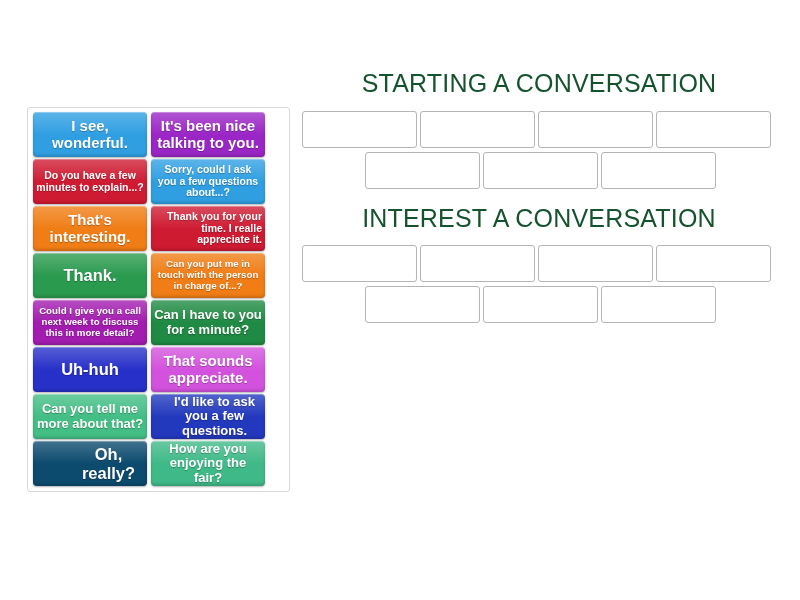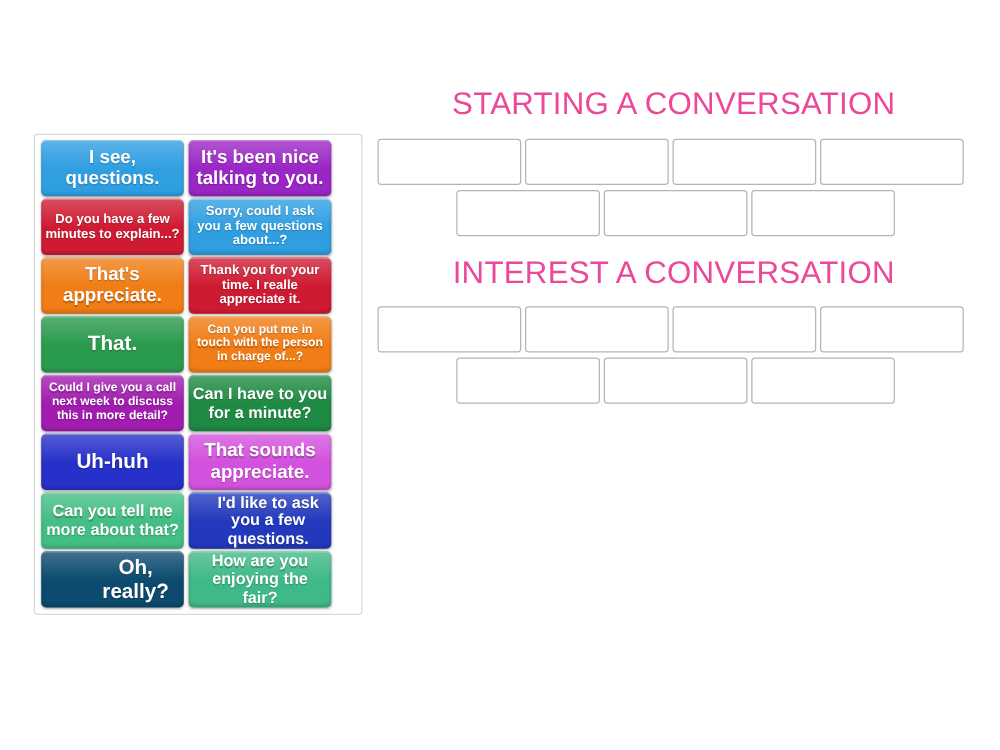--- a/index.html
+++ b/index.html
@@ -80,21 +80,21 @@
   #categories {
     position: absolute;
     left: 296px;
     top: 70px;
     width: 486px;
   }
   .category { margin-bottom: 16px; }
   .category-title {
     font-size: 25px;
     font-weight: 400;
-    color: #ec4899;
+    color: #14532d;
     text-align: center;
     letter-spacing: 0.2px;
     margin: 0 0 13px 0;
     line-height: 1.1;
     white-space: nowrap;
   }
   .drop-row {
     display: flex;
     gap: 3px;
     margin-bottom: 4px;
@@ -110,39 +110,39 @@
   }
 </style>
 </head>
 <body>
 
 <div id="app">
 
   <div id="tile-tray">
     <div id="tile-grid">
         <div class="tile sz-lg" style="background: rgb(47, 159, 226);">
-          <span>I see, questions.</span>
+          <span>I see, wonderful.</span>
         </div>
         <div class="tile sz-lg" style="background: rgb(155, 38, 198);">
           <span>It's been nice talking to you.</span>
         </div>
         <div class="tile sz-sm" style="background: rgb(207, 27, 50);">
           <span>Do you have a few minutes to explain...?</span>
         </div>
         <div class="tile sz-sm" style="background: rgb(47, 159, 226);">
           <span>Sorry, could I ask you a few questions about...?</span>
         </div>
         <div class="tile sz-lg" style="background: rgb(240, 125, 21);">
-          <span>That's appreciate.</span>
-        </div>
-        <div class="tile sz-sm" style="background: rgb(207, 27, 50);">
+          <span>That's interesting.</span>
+        </div>
+        <div class="tile sz-sm" style="background: rgb(207, 27, 50); text-align: right;">
           <span>Thank you for your time. I realle appreciate it.</span>
         </div>
         <div class="tile sz-xl" style="background: rgb(42, 154, 78);">
-          <span>That.</span>
+          <span>Thank.</span>
         </div>
         <div class="tile sz-xs" style="background: rgb(240, 125, 21);">
           <span>Can you put me in touch with the person in charge of...?</span>
         </div>
         <div class="tile sz-xs" style="background: #a21caf;">
           <span>Could I give you a call next week to discuss this in more detail?</span>
         </div>
         <div class="tile sz-md" style="background: rgb(31, 138, 67);">
           <span>Can I have to you for a minute?</span>
         </div>

